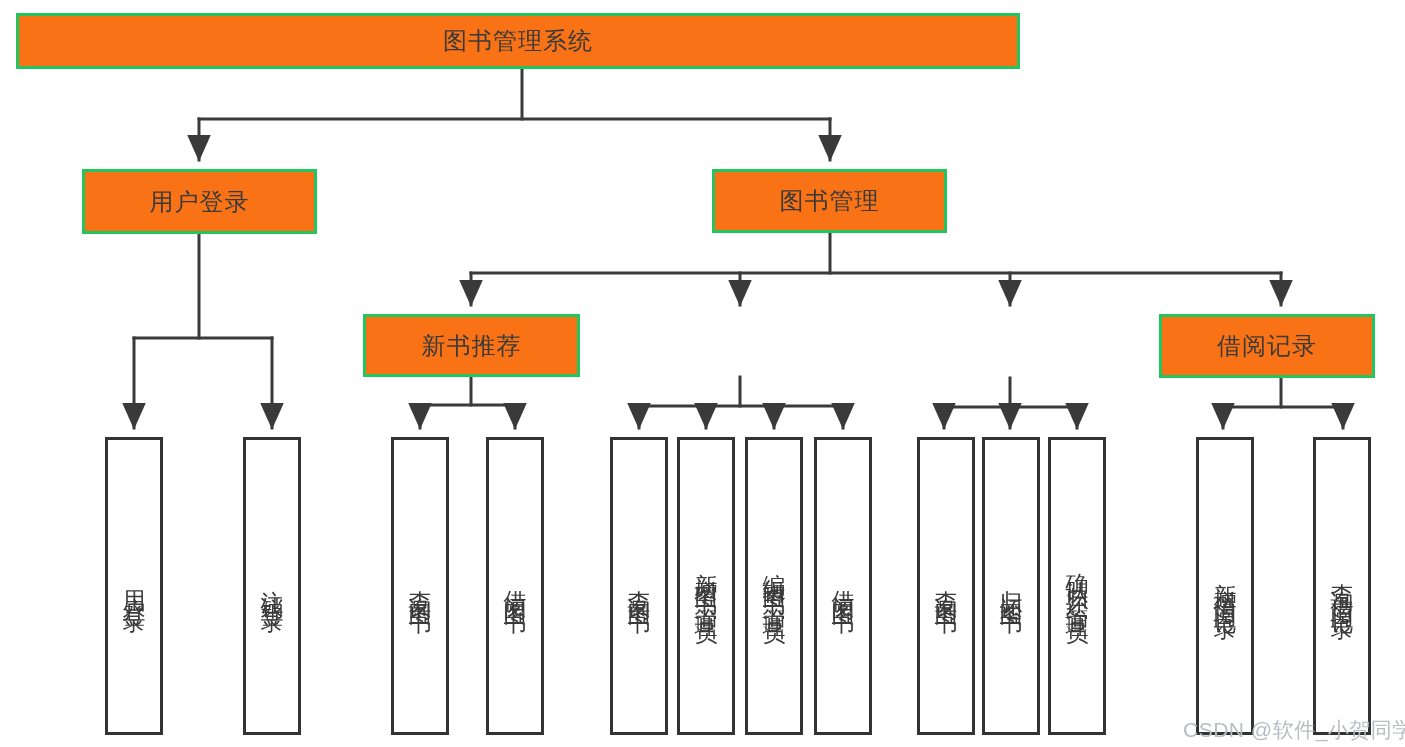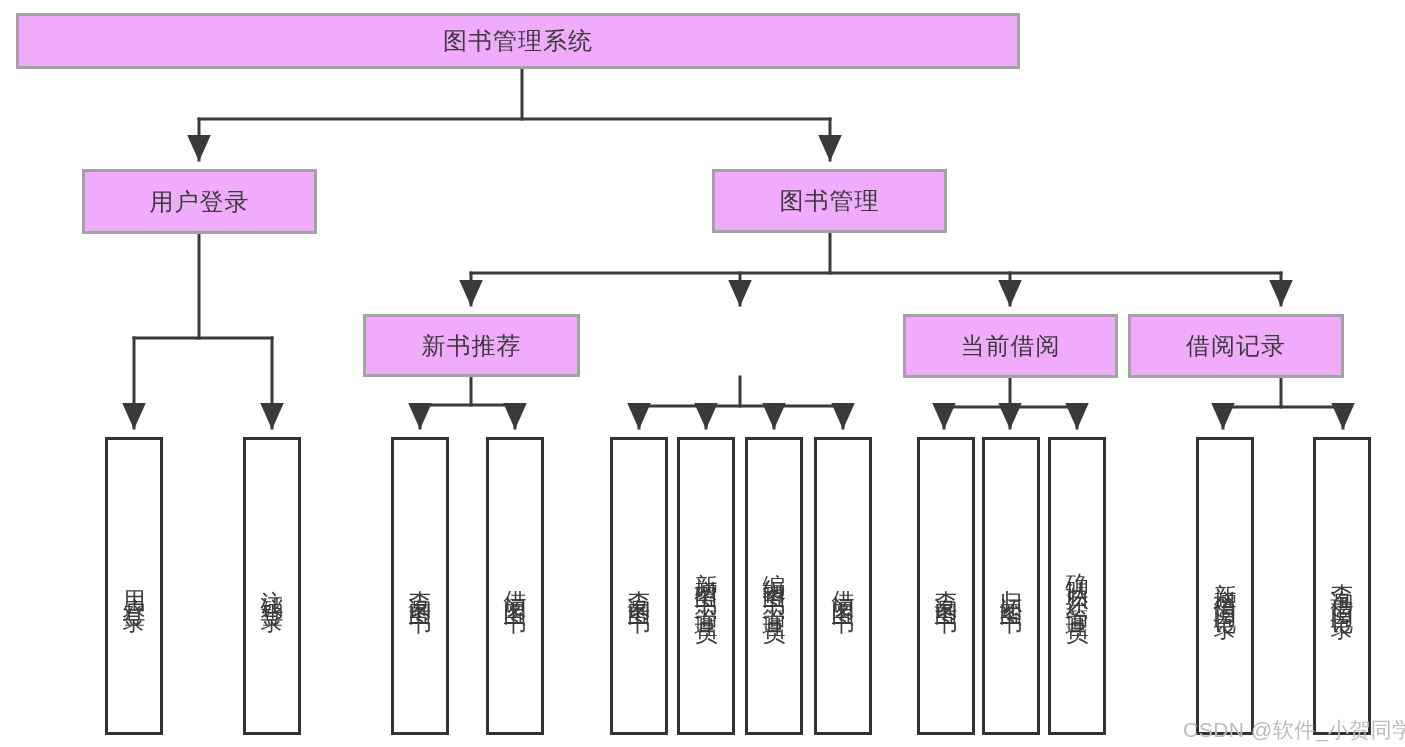--- a/index.html
+++ b/index.html
@@ -8,22 +8,22 @@
     width: 1405px;
     height: 747px;
     background: #ffffff;
     font-family: "Liberation Sans", sans-serif;
     overflow: hidden;
   }
   .lines { position: absolute; left: 0; top: 0; width: 1405px; height: 747px; pointer-events: none; }
   .hbox {
     position: absolute;
     box-sizing: border-box;
-    border: 3px solid #a3a3a3;
-    background: #f0abfc;
+    border: 3px solid #22c55e;
+    background: #f97316;
     display: flex;
     align-items: center;
     justify-content: center;
     font-size: 24px;
     letter-spacing: 1px;
     color: #3a3a3a;
     z-index: 2;
     text-align: center;
   }
   .vbox {
@@ -121,24 +121,21 @@
   <div class="hbox" style="left:82px; top:169px; width:235px; height:65px;">
     <span>用户登录</span>
   </div>
   <div class="hbox" style="left:363px; top:314px; width:217px; height:63px;">
     <span>新书推荐</span>
   </div>
 
   <div class="hbox" style="left:712px; top:169px; width:235px; height:64px;">
     <span>图书管理</span>
   </div>
-  <div class="hbox" style="left:903px; top:314px; width:215px; height:64px;">
-    <span>当前借阅</span>
-  </div>
-  <div class="hbox" style="left:1128px; top:314px; width:216px; height:64px;">
+  <div class="hbox" style="left:1159px; top:314px; width:216px; height:64px;">
     <span>借阅记录</span>
   </div>
 
   <div class="vbox" style="left:105px;">
     <span>用户登录</span>
   </div>
   <div class="vbox" style="left:243px;">
     <span>注销登录</span>
   </div>
 

